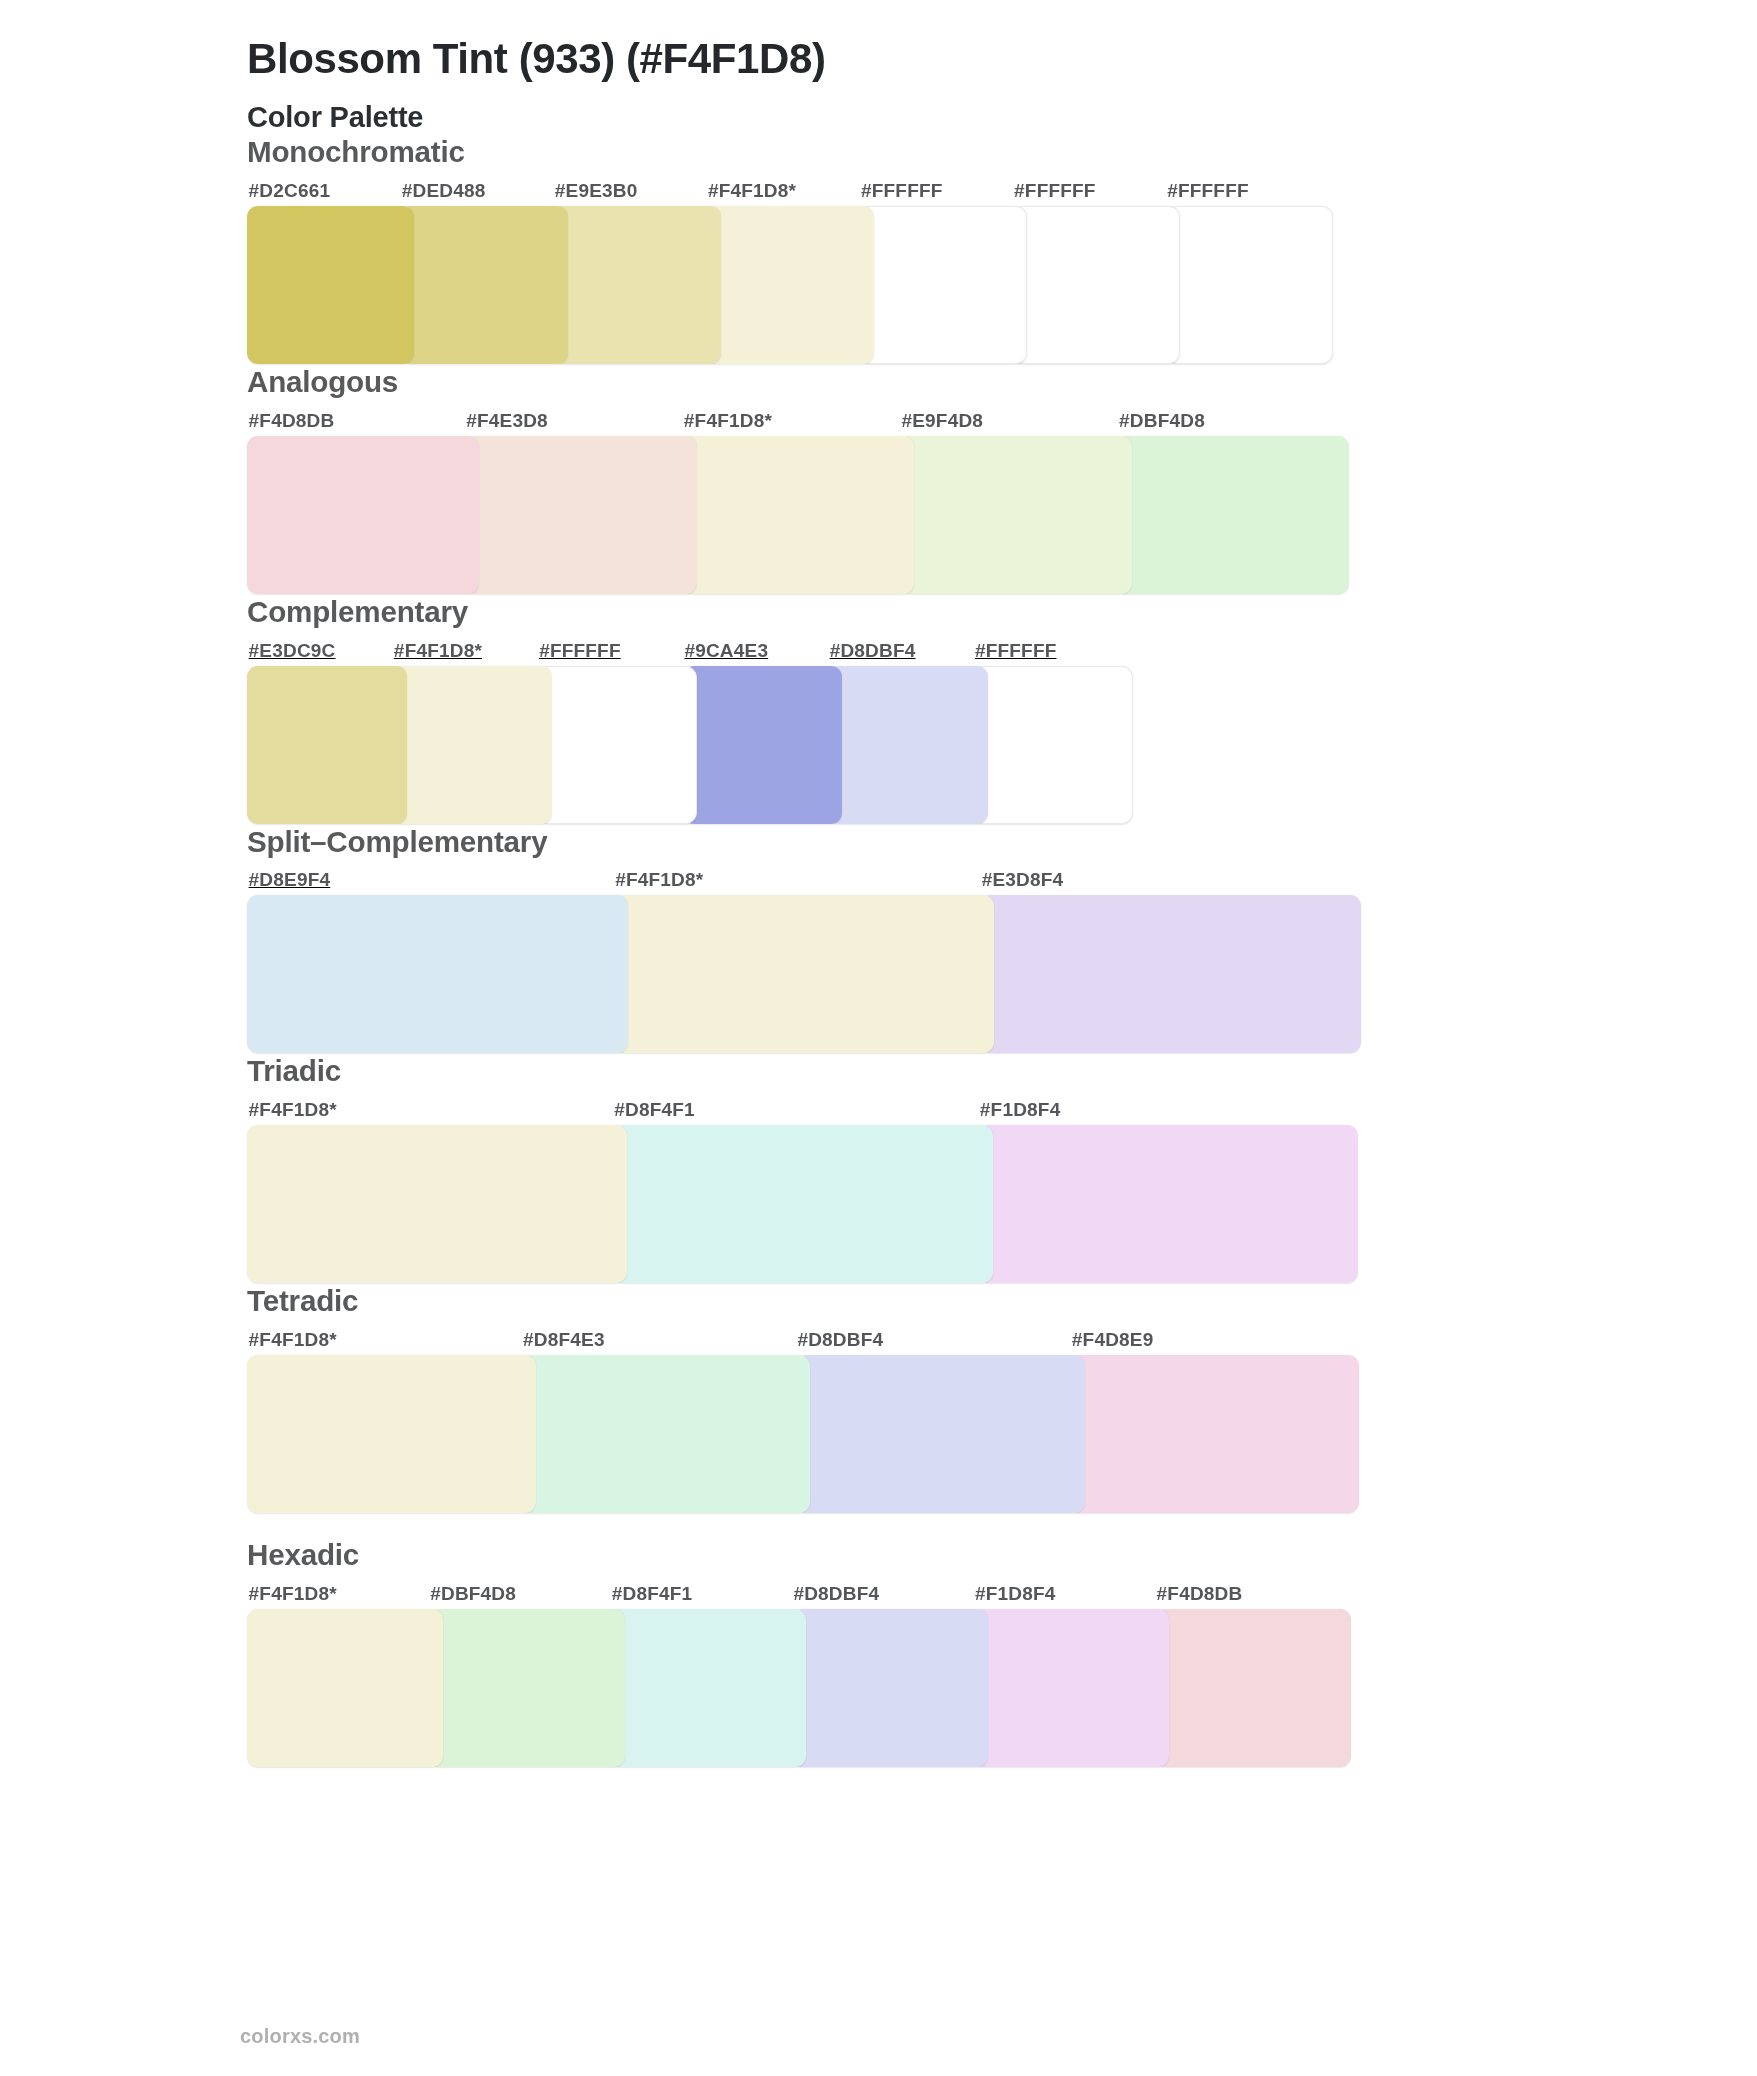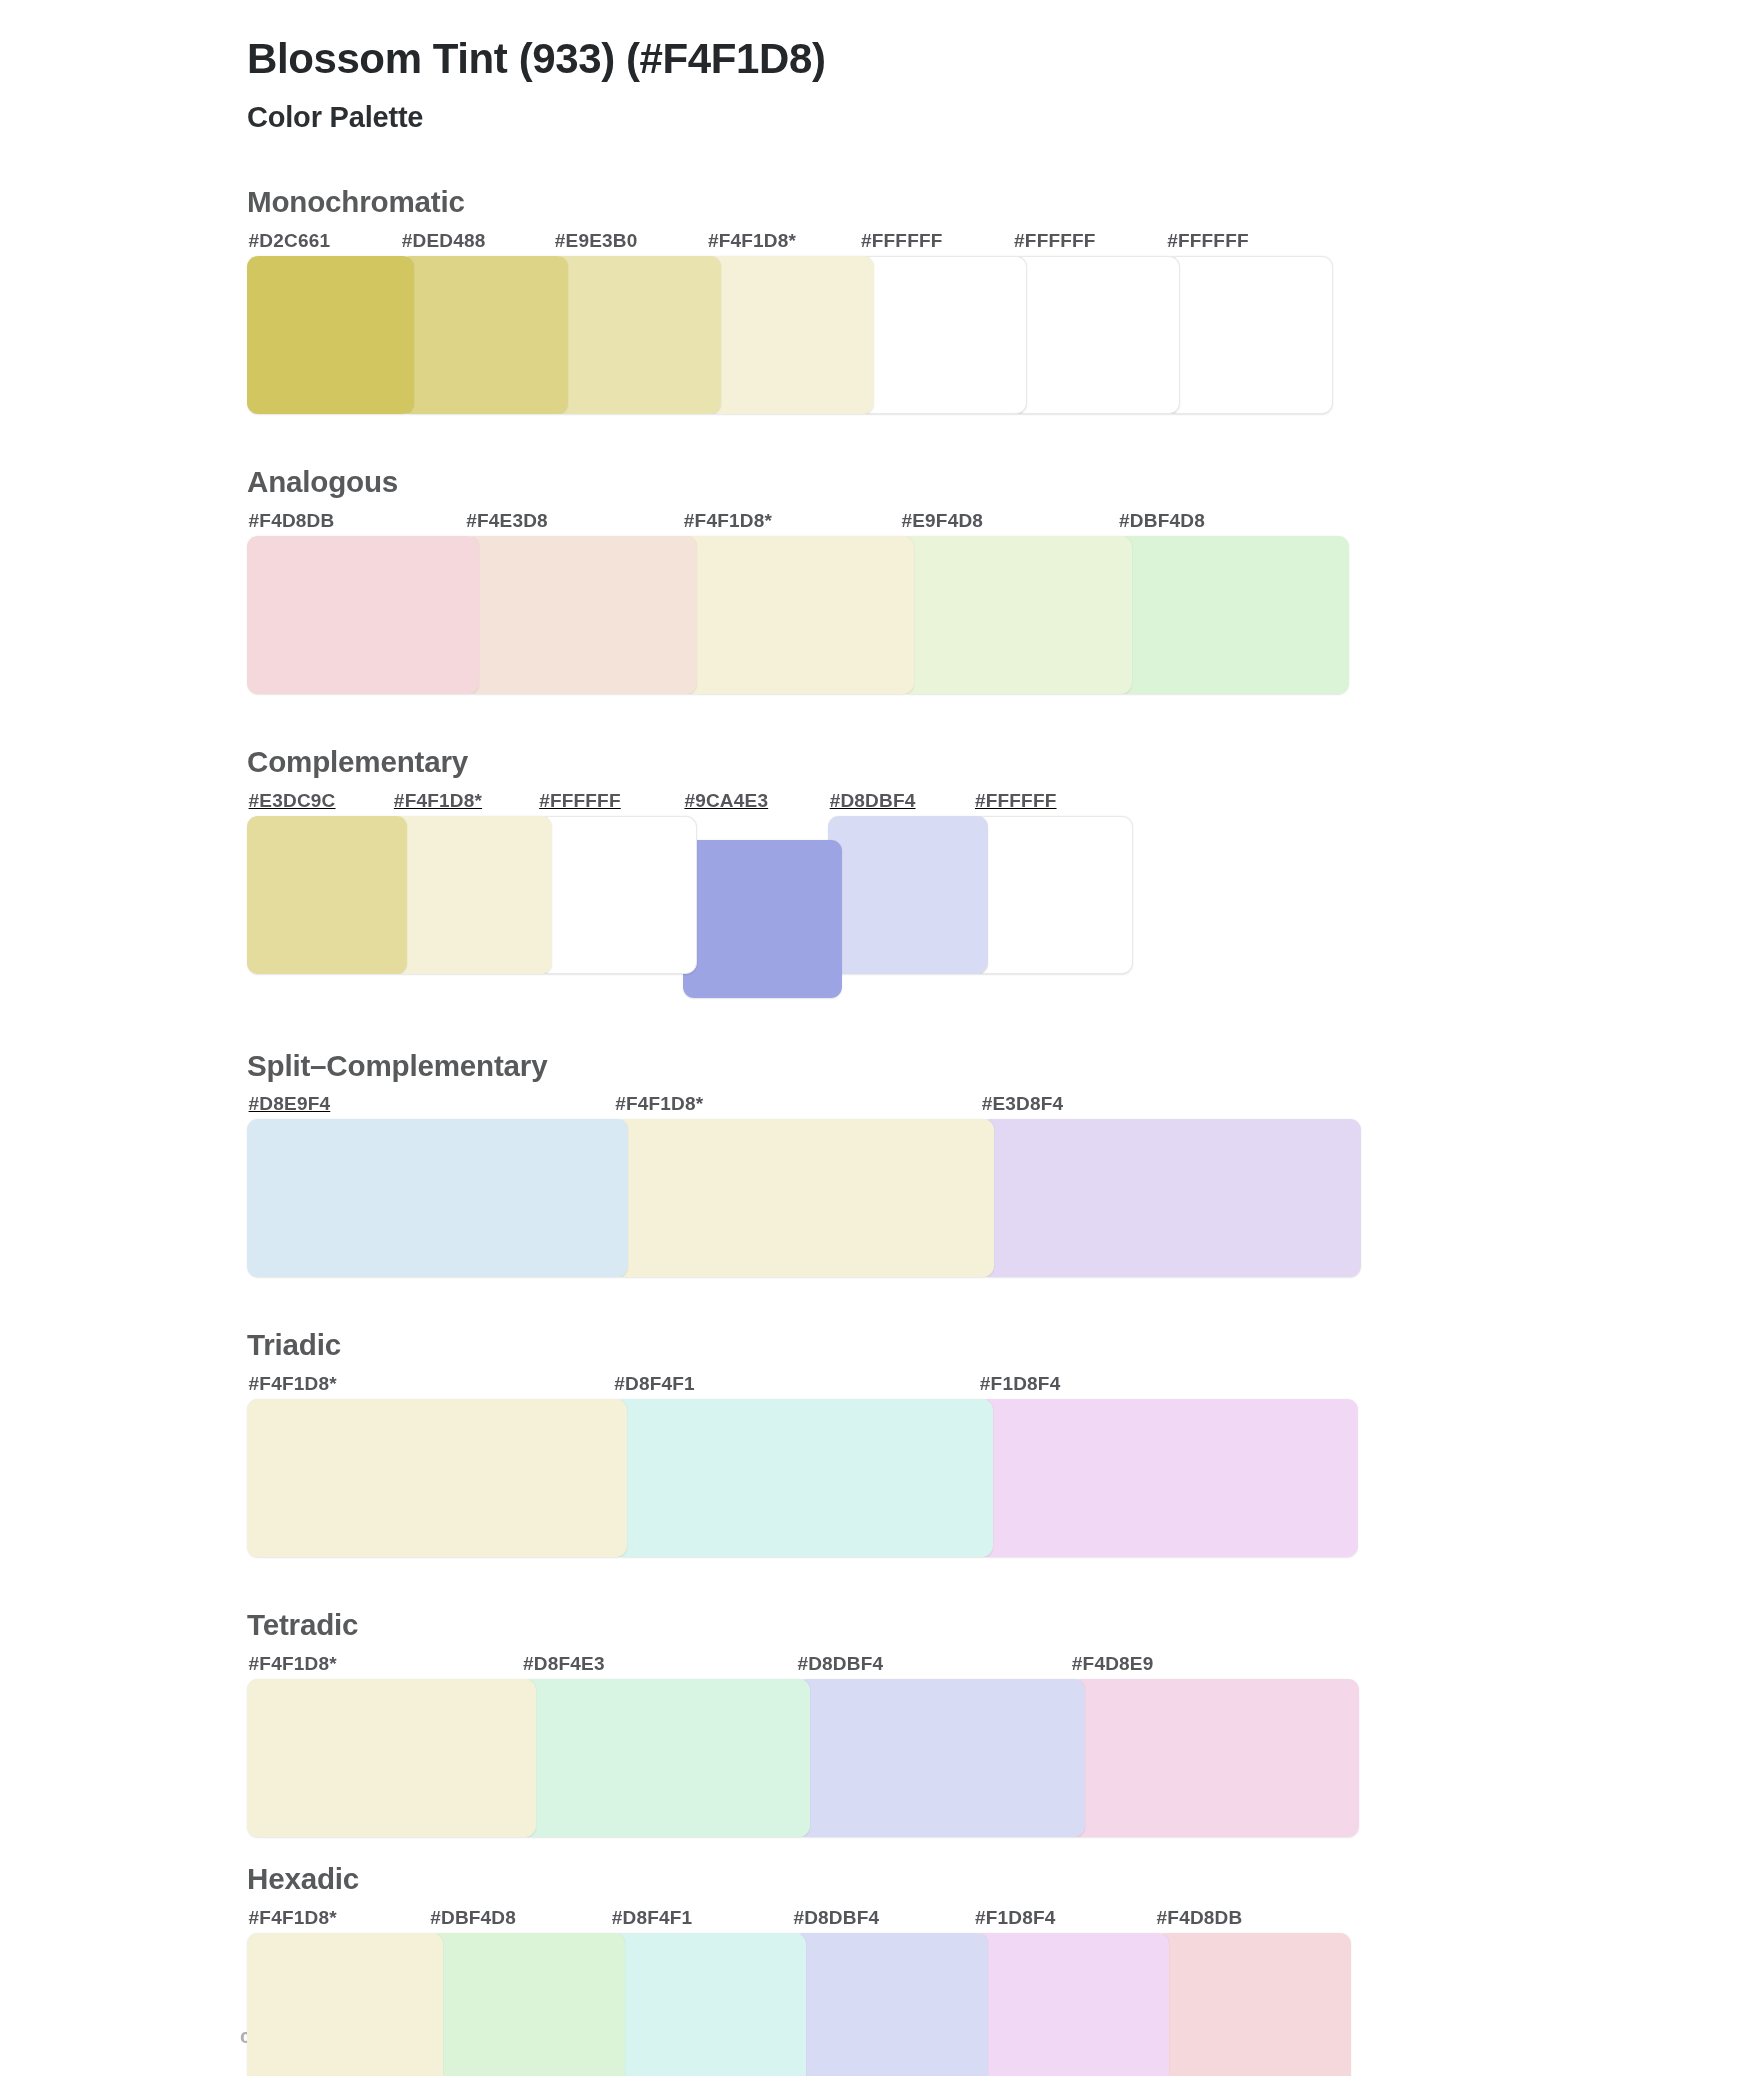--- a/index.html
+++ b/index.html
@@ -35,21 +35,20 @@
   }
   .subtitle {
     font-size: 29px;
     font-weight: bold;
     color: #2c2f31;
     letter-spacing: -0.2px;
     margin: 16px 0 0 0;
     line-height: 1.2;
   }
   .section {
-    margin-top: 50px;
   }
   .section-title {
     font-size: 29.6px;
     font-weight: bold;
     color: #58595b;
     letter-spacing: -0.2px;
     margin: 0 0 4.8px 0;
     line-height: 1.25;
   }
   .swatch-row {
@@ -179,21 +178,21 @@
               <div class="swatch-chip" style="background: rgb(227, 220, 156);"></div>
             </div>
             <div class="swatch" style="width: 197px; z-index: 99;">
               <div class="swatch-label">#F4F1D8*</div>
               <div class="swatch-chip" style="background: rgb(244, 241, 216);"></div>
             </div>
             <div class="swatch" style="width: 197px; z-index: 98;">
               <div class="swatch-label">#FFFFFF</div>
               <div class="swatch-chip is-white" style="background: rgb(255, 255, 255);"></div>
             </div>
-            <div class="swatch" style="width: 197px; z-index: 97; gap: 24px;">
+            <div class="swatch" style="width: 197px; z-index: 97;">
               <div class="swatch-label">#9CA4E3</div>
               <div class="swatch-chip" style="background: rgb(156, 164, 227);"></div>
             </div>
             <div class="swatch" style="width: 197px; z-index: 96;">
               <div class="swatch-label">#D8DBF4</div>
               <div class="swatch-chip" style="background: rgb(216, 219, 244);"></div>
             </div>
             <div class="swatch" style="width: 197px; z-index: 95;">
               <div class="swatch-label">#FFFFFF</div>
               <div class="swatch-chip is-white" style="background: rgb(255, 255, 255);"></div>

